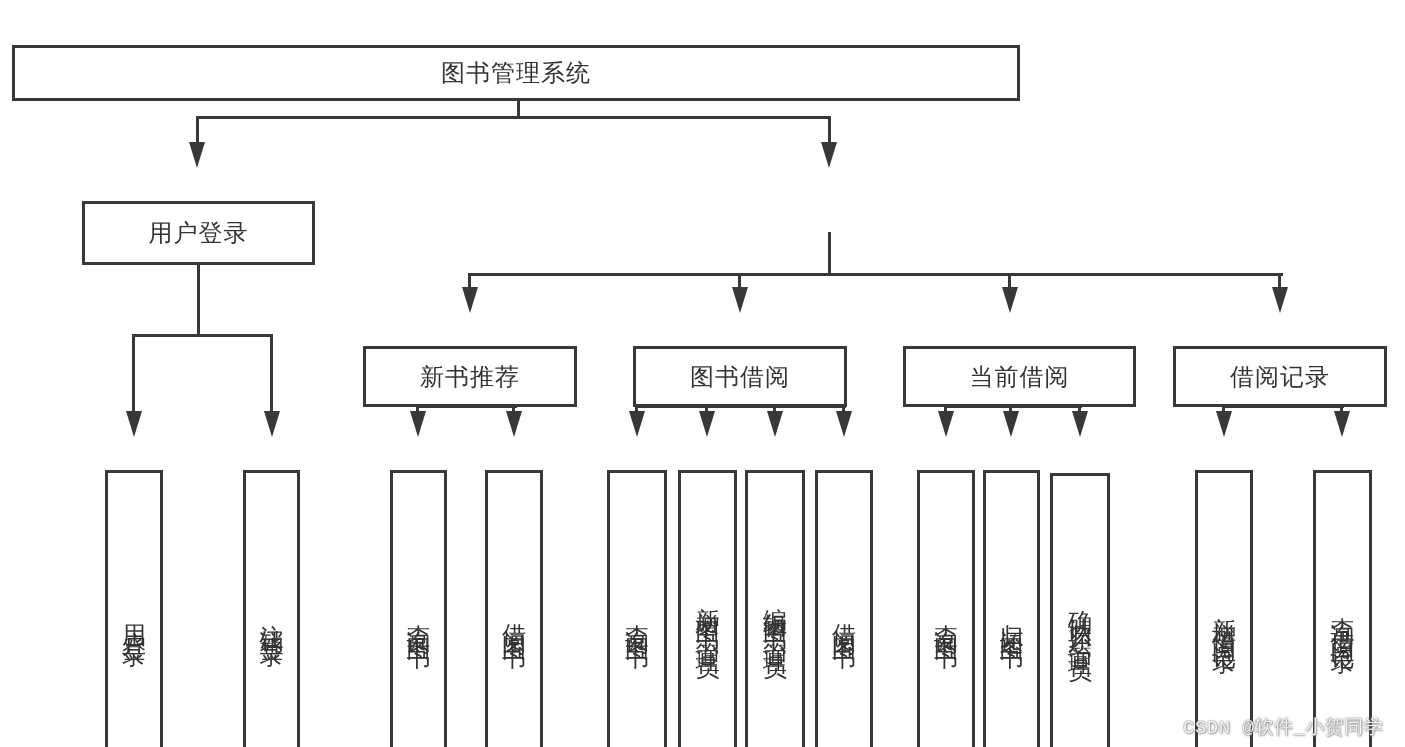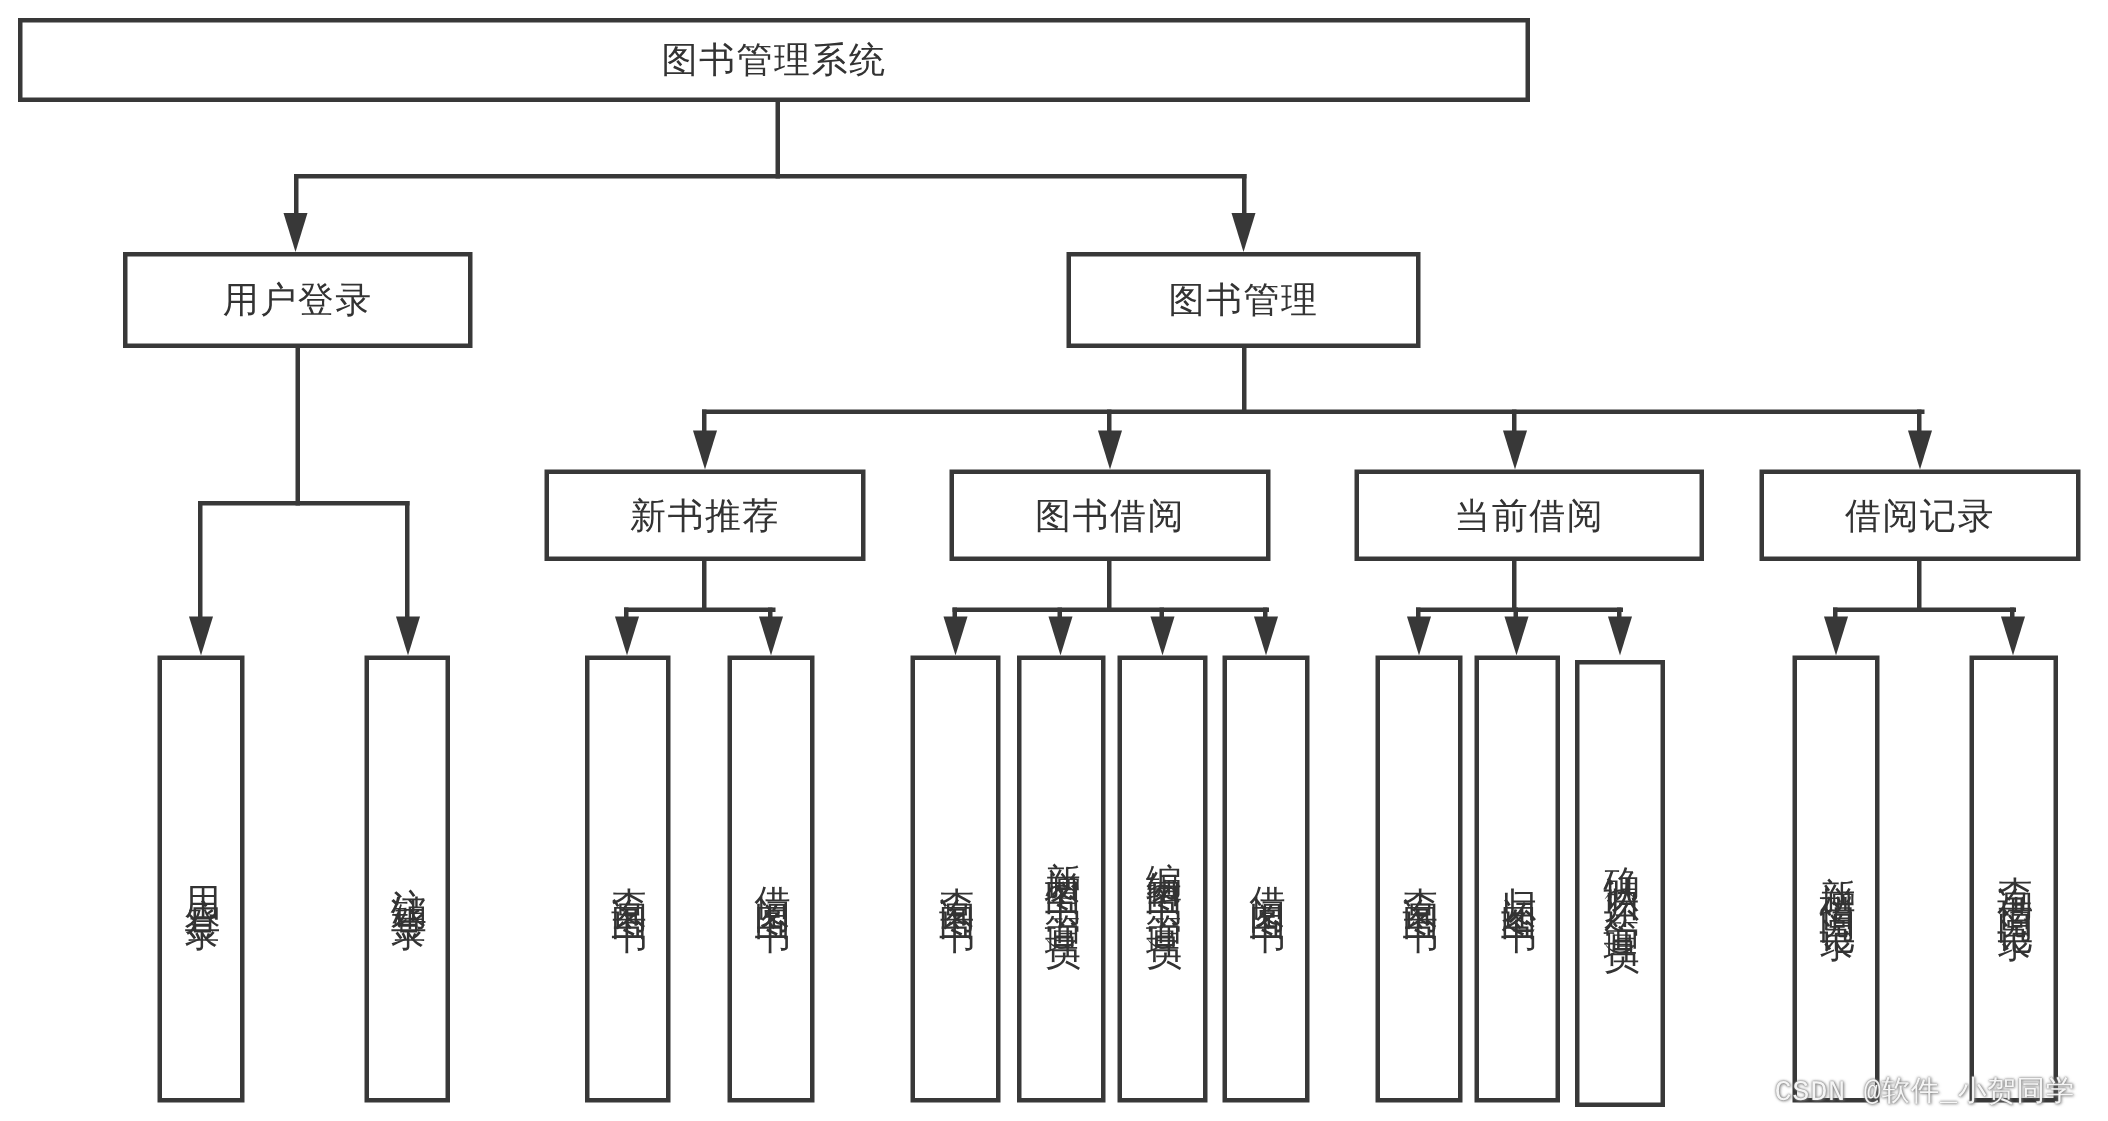--- a/index.html
+++ b/index.html
@@ -19,20 +19,21 @@
   .node{
     position:absolute;
     box-sizing:border-box;
     border:3px solid var(--line);
     background:var(--box-fill);
     display:flex;align-items:center;justify-content:center;
     color:var(--text);
     font-size:24px;
     letter-spacing:1px;
     white-space:nowrap;
+    margin-top:33px;
   }
   .node--v span{
     writing-mode:vertical-rl;
     text-orientation:mixed;
     letter-spacing:7px;
     line-height:1;
     white-space:nowrap;
   }
   .vl{position:absolute;width:3px;background:var(--line);}
   .hl{position:absolute;height:3px;background:var(--line);}
@@ -117,23 +118,20 @@
   <div class="arrow" style="left:1216px;top:411px"></div>
   <div class="arrow" style="left:1334px;top:411px"></div>
 
   <div class="node" style="left:12px;top:12px;width:1008px;height:56px">
     <span>图书管理系统</span>
   </div>
 
   <div class="node" style="left:82px;top:168px;width:233px;height:64px">
     <span>用户登录</span>
   </div>
-  <div class="node" style="left:711px;top:168px;width:236px;height:64px">
-    <span>图书管理</span>
-  </div>
 
   <div class="node" style="left:633px;top:313px;width:214px;height:61px">
     <span>图书借阅</span>
   </div>
   <div class="node" style="left:363px;top:313px;width:214px;height:61px">
     <span>新书推荐</span>
   </div>
   <div class="node" style="left:903px;top:313px;width:233px;height:61px">
     <span>当前借阅</span>
   </div>

